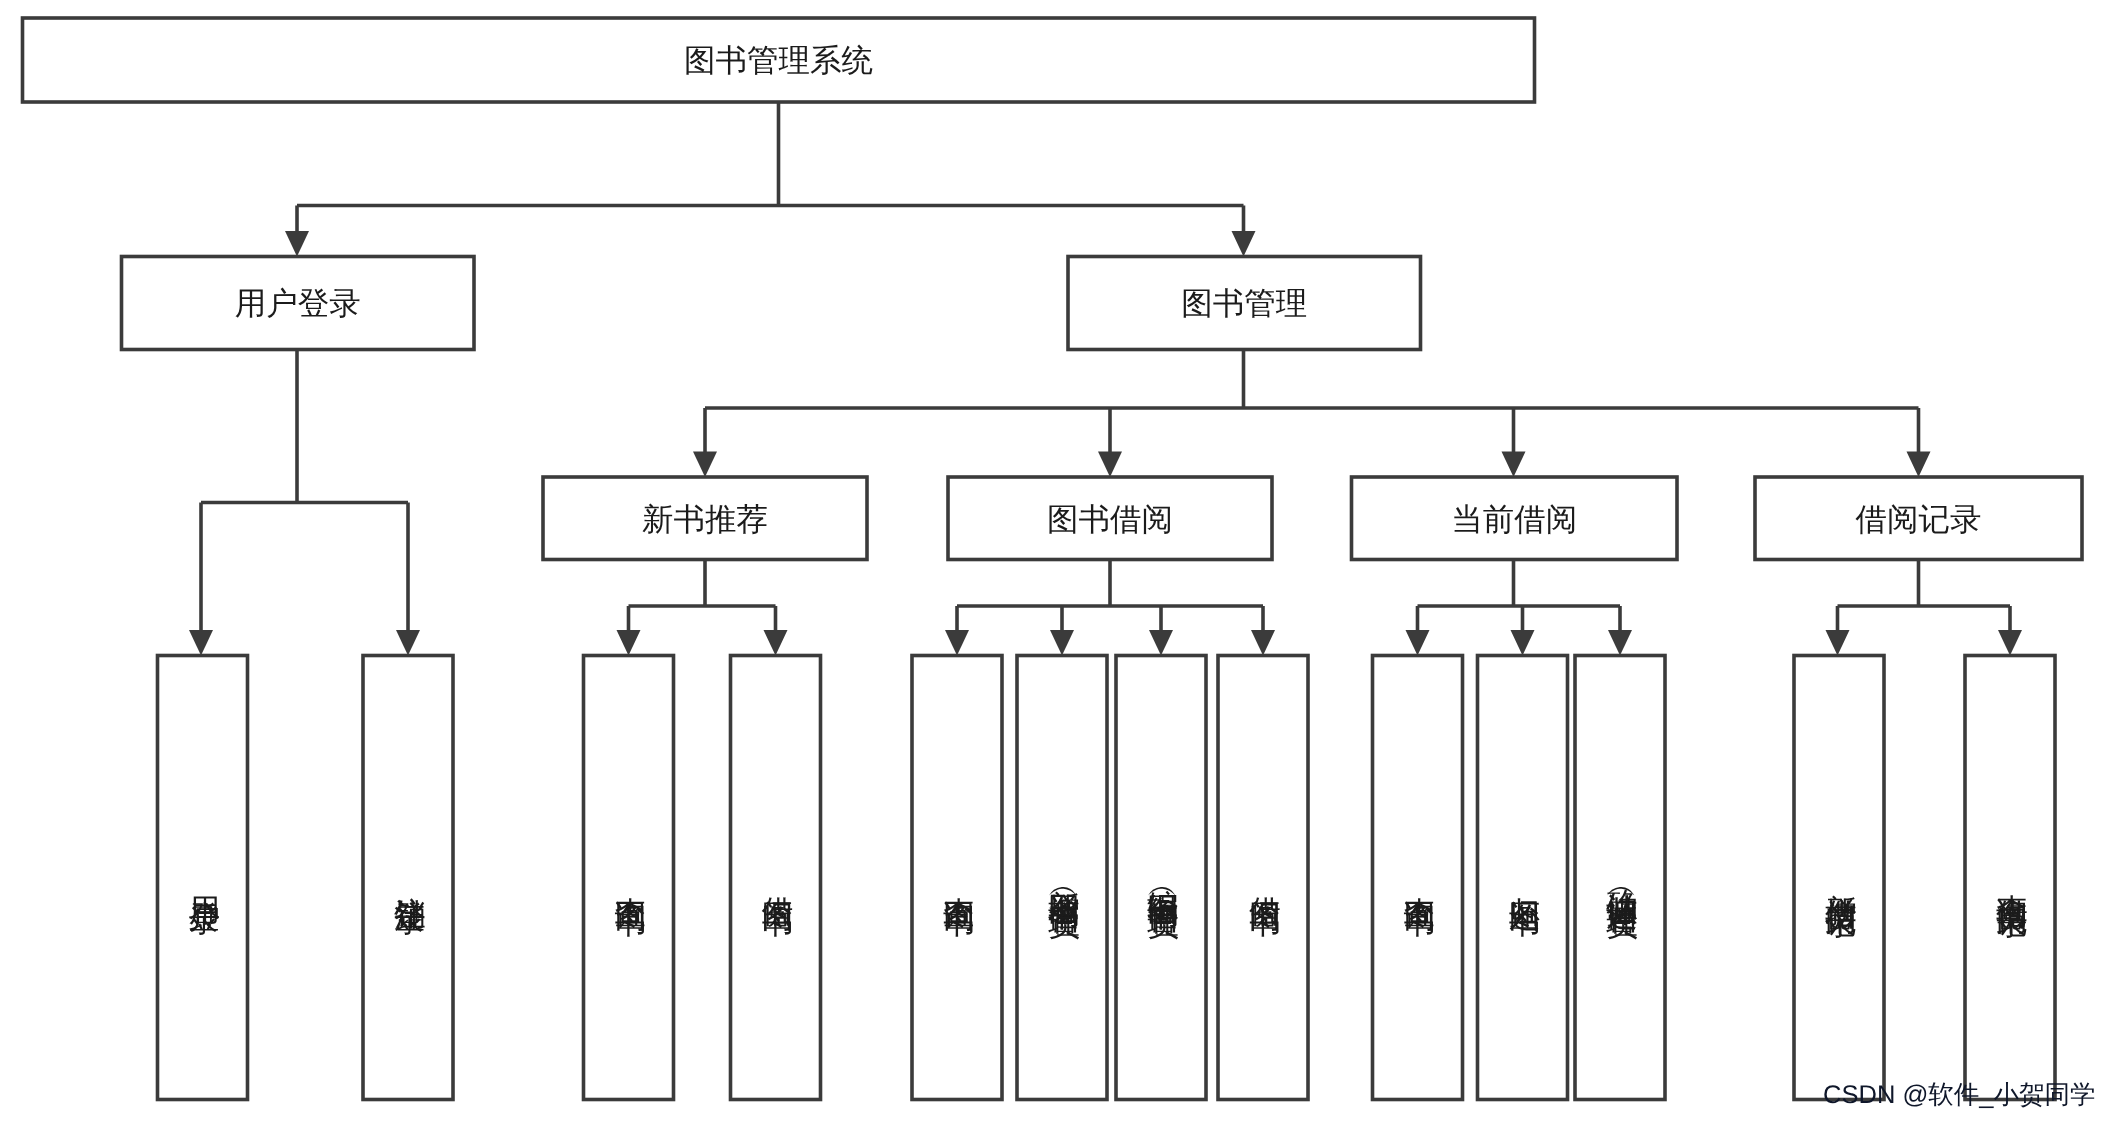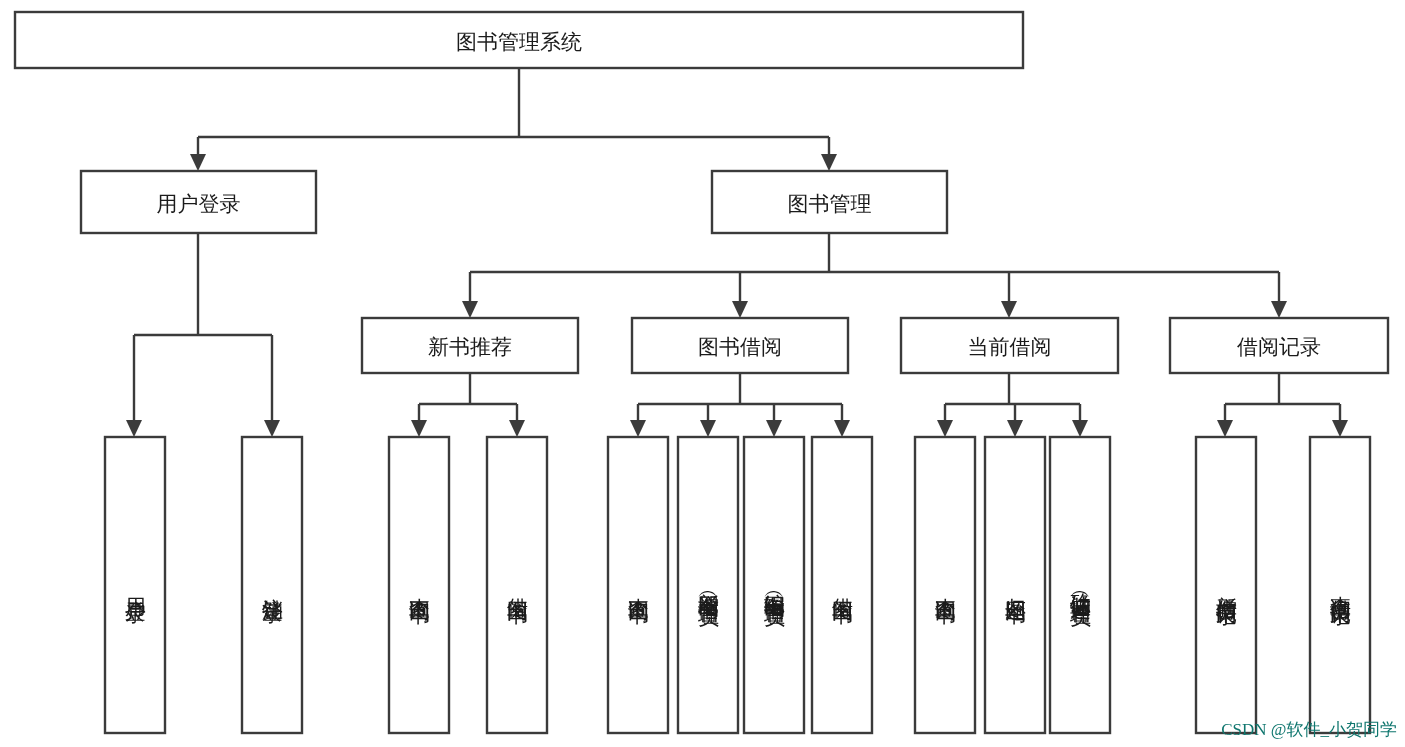--- a/index.html
+++ b/index.html
@@ -60,23 +60,23 @@
     color: #1b1b1b;
     letter-spacing: 2px;
     white-space: nowrap;
     text-align: center;
     pointer-events: none;
   }
   .watermark {
     position: absolute;
     right: 8px;
     bottom: 6px;
-    font-family: Liberation Serif, serif;
+    font-family: Liberation Sans, sans-serif;
     font-size: 17px;
-    color: #0f766e;
+    color: #0f172a;
     white-space: nowrap;
     user-select: none;
   }
 </style>
 </head>
 <body>
 
 <div id="diagram-root">
   <svg id="diagram-canvas" viewBox="0 0 1405 747" xmlns="http://www.w3.org/2000/svg">
     <g id="connectors-layer">

